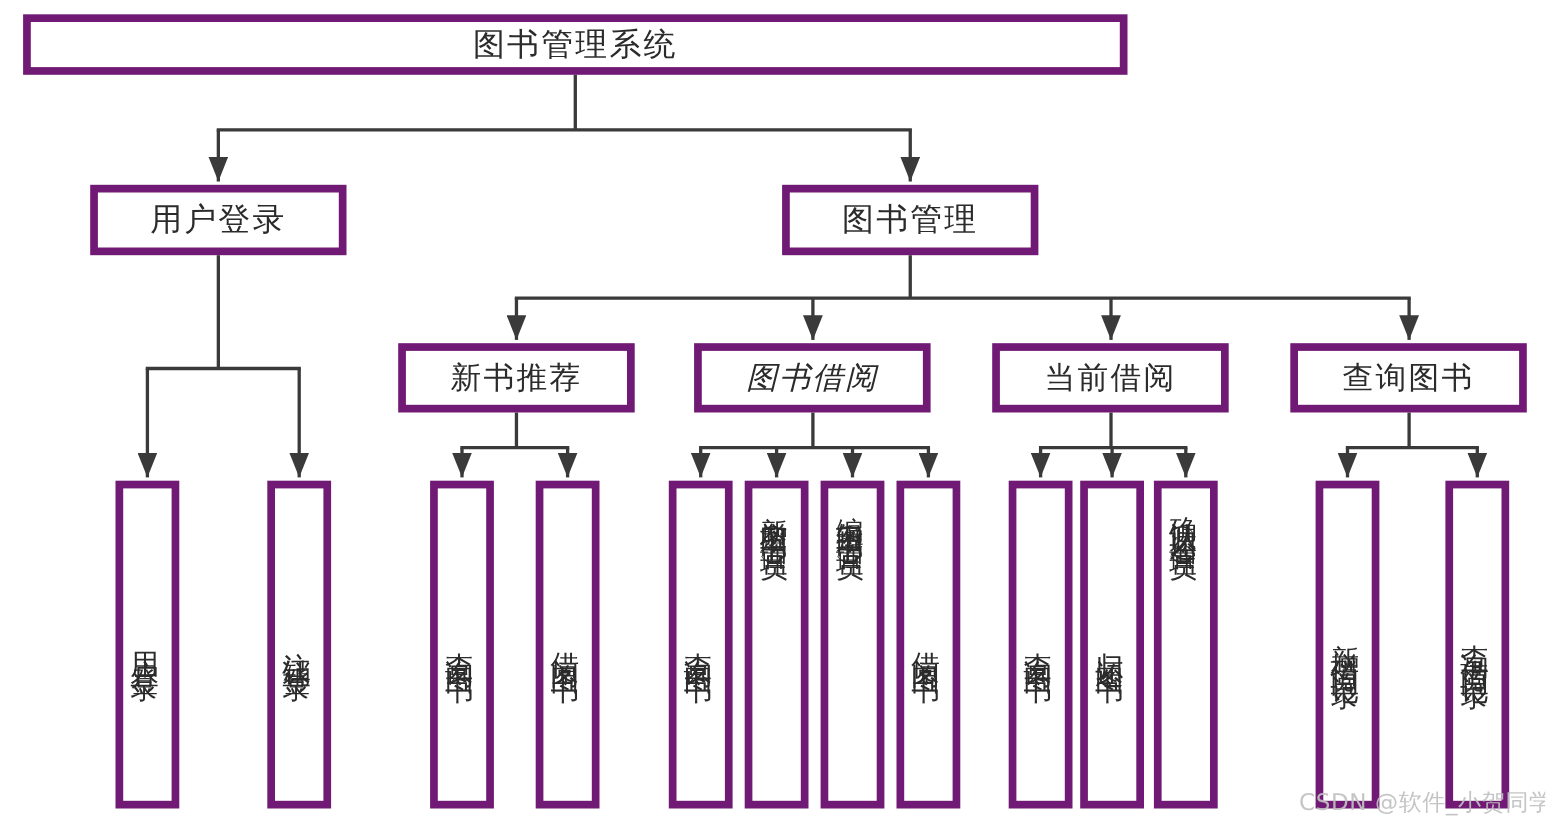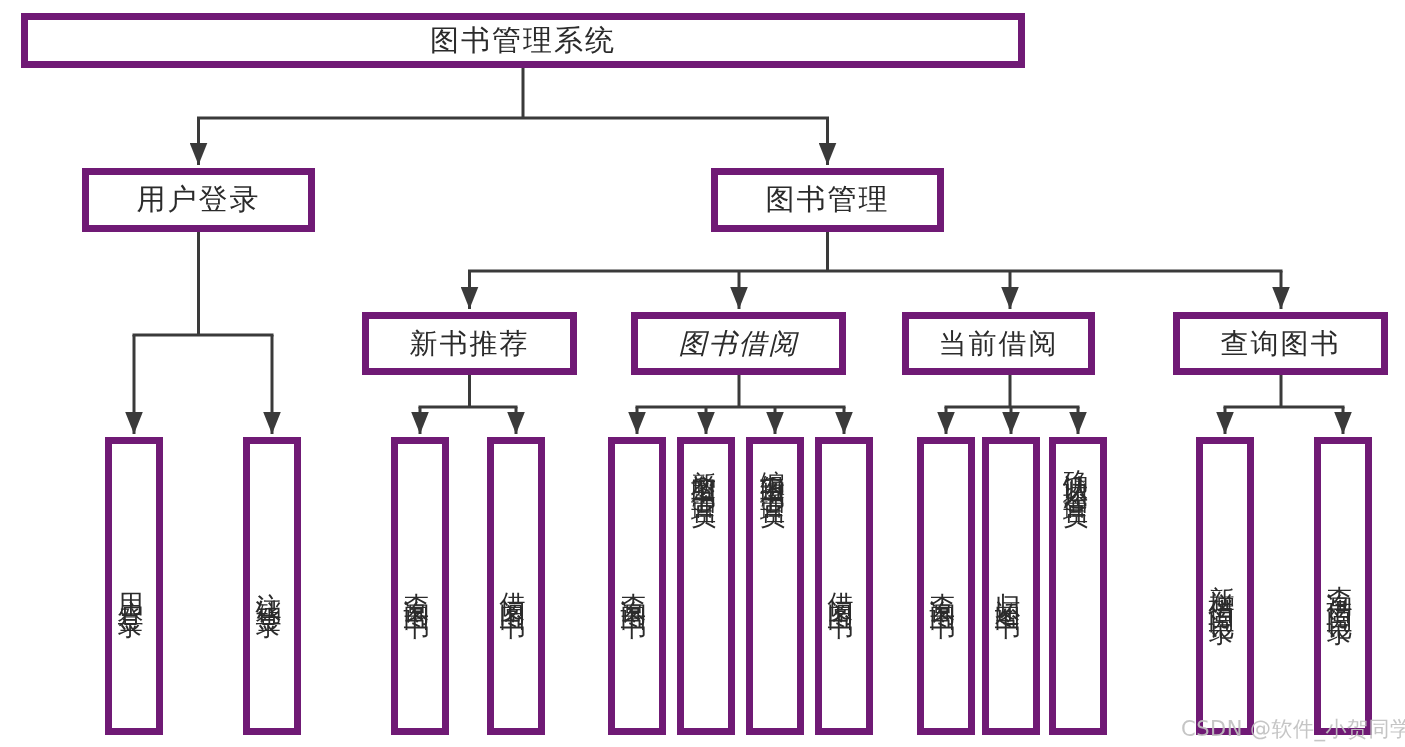--- a/index.html
+++ b/index.html
@@ -105,21 +105,21 @@
   <div class="box" style="left:711px;top:168px;width:233px;height:64px;">
     <span class="h-label">图书管理</span>
   </div>
 
   <div class="box" style="left:362px;top:312px;width:215px;height:63px;">
     <span class="l3-label">新书推荐</span>
   </div>
   <div class="box" style="left:631px;top:312px;width:215px;height:63px;font-style:italic;">
     <span class="l3-label">图书借阅</span>
   </div>
-  <div class="box" style="left:902px;top:312px;width:193px;height:63px;">
+  <div class="box" style="left:902px;top:312px;width:215px;height:63px;">
     <span class="l3-label">当前借阅</span>
   </div>
   <div class="box" style="left:1173px;top:312px;width:215px;height:63px;">
     <span class="l3-label">查询图书</span>
   </div>
 
   <div class="box leaf" style="left:105px;top:437px;width:58px;height:298px;">用户登录</div>
   <div class="box leaf" style="left:243px;top:437px;width:58px;height:298px;">注销登录</div>
 
   <div class="box leaf" style="left:391px;top:437px;width:58px;height:298px;">查询图书</div>

